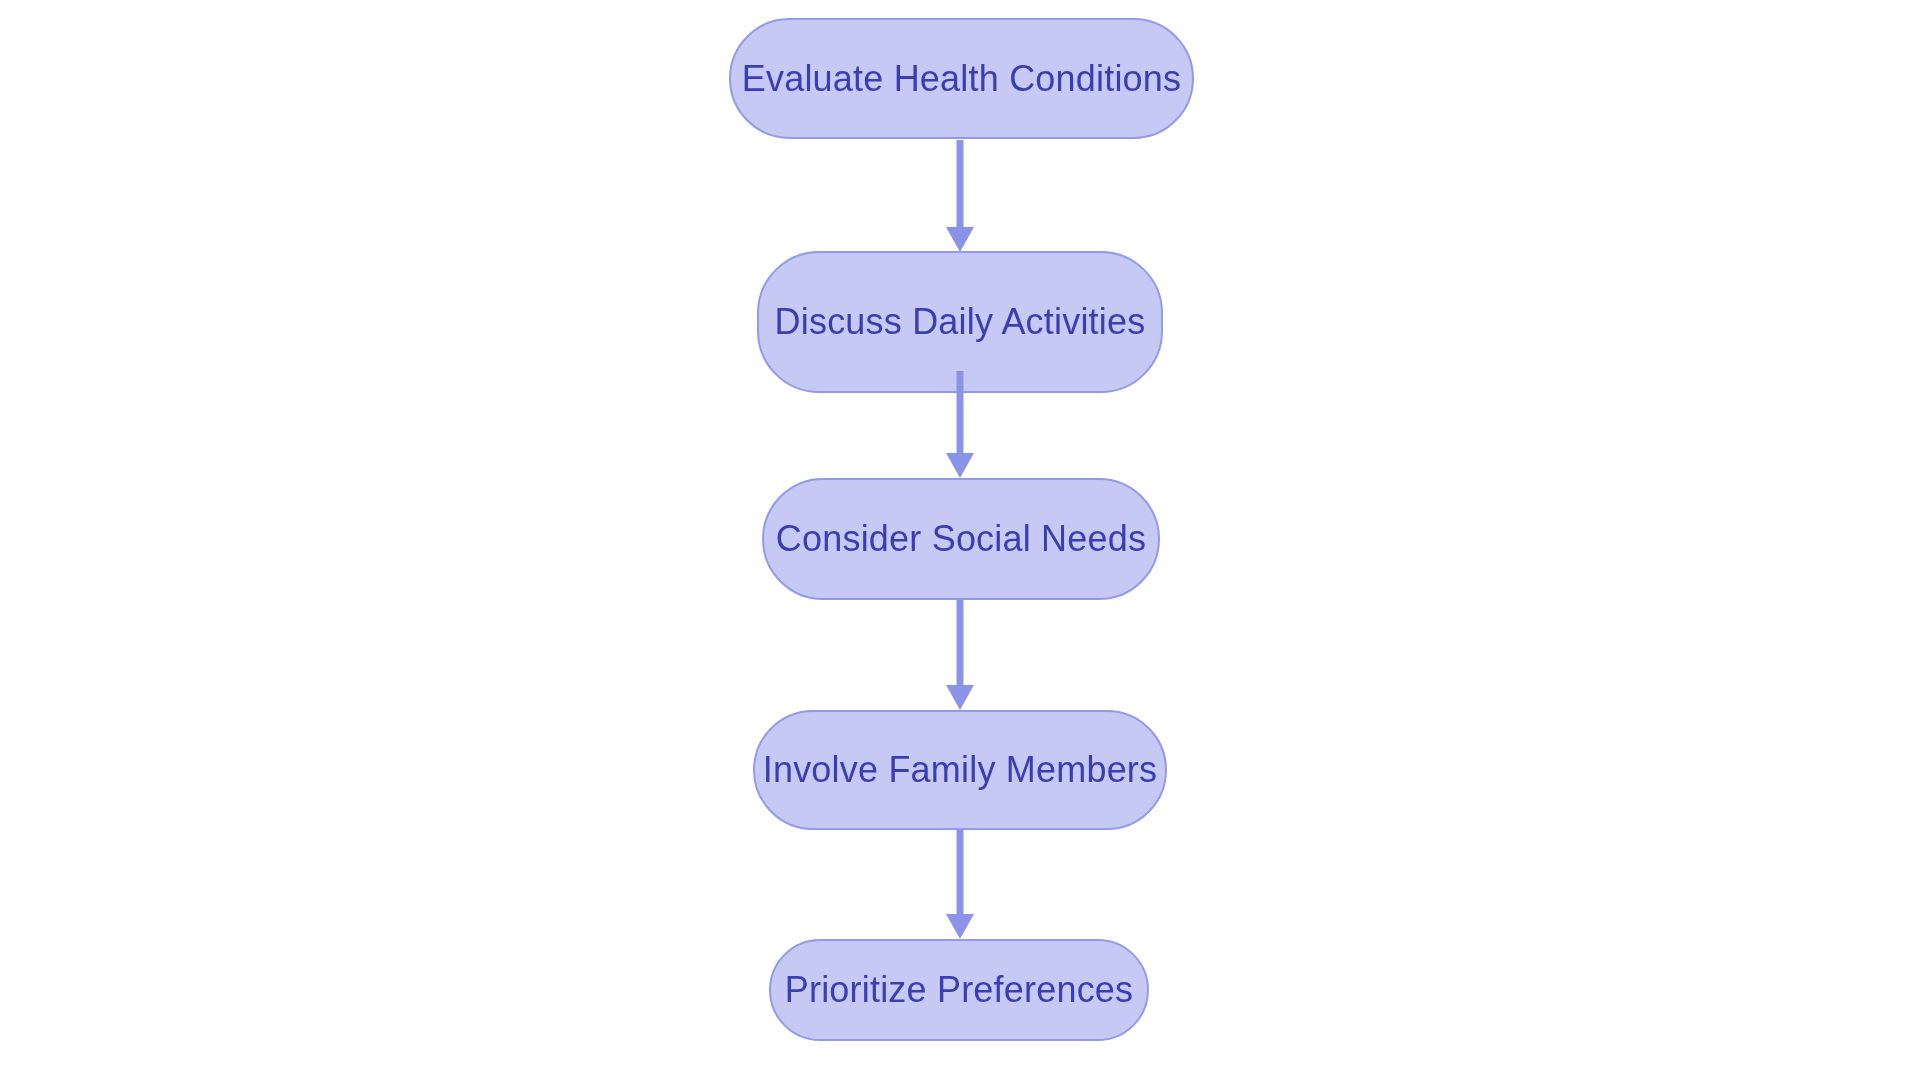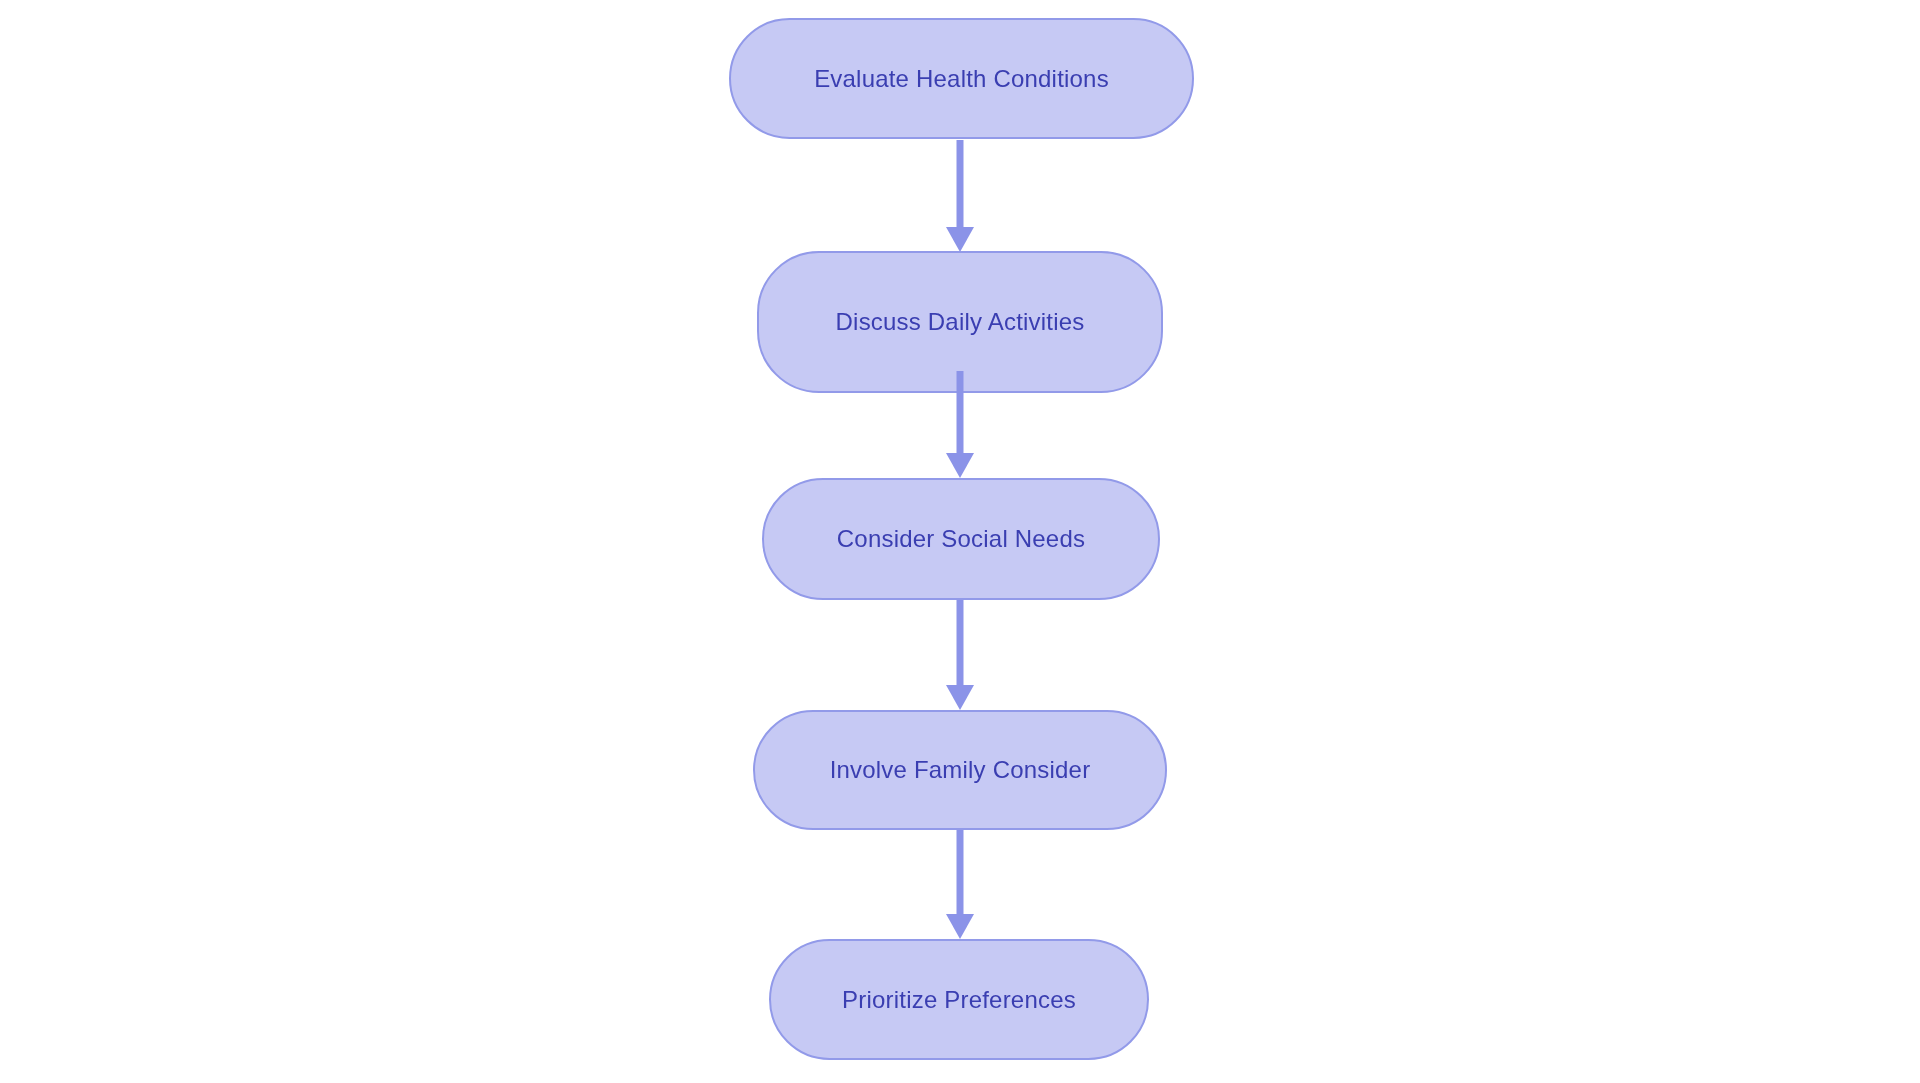--- a/index.html
+++ b/index.html
@@ -18,31 +18,31 @@
   }
   .canvas{position:absolute;inset:0;}
   .node{
     position:absolute;
     box-sizing:border-box;
     background:var(--node-fill);
     border:2px solid var(--node-border);
     border-radius:62px;
     display:flex;align-items:center;justify-content:center;
     color:var(--node-text);
-    font-size:24px;
+    font-size:36px;
     font-weight:500;
     letter-spacing:0.2px;
     text-align:center;
     white-space:nowrap;
   }
   .n1{left:729px;top:18px;width:465px;height:121px;}
   .n2{left:757px;top:251px;width:406px;height:142px;}
   .n3{left:762px;top:478px;width:398px;height:122px;}
   .n4{left:753px;top:710px;width:414px;height:120px;}
-  .n5{left:769px;top:939px;width:380px;height:121px;}
+  .n5{left:769px;top:939px;width:380px;height:102px;}
 
   .arrow{position:absolute;width:28px;left:946px;}
   .a1{top:140px;height:112px;}
   .a2{top:371px;height:107px;}
   .a3{top:600px;height:110px;}
   .a4{top:830px;height:109px;}
   .arrow .shaft{
     position:absolute;left:50%;transform:translateX(-50%);
     top:0;bottom:18px;width:7px;
     background:var(--arrow);
@@ -81,21 +81,21 @@
   <div class="node n3">
     <span>Consider Social Needs</span>
   </div>
 
   <div class="arrow a3">
     <div class="shaft"></div>
     <div class="head"></div>
   </div>
 
   <div class="node n4">
-    <span>Involve Family Consider</span>
+    <span>Involve Family Members</span>
   </div>
 
   <div class="arrow a4">
     <div class="shaft"></div>
     <div class="head"></div>
   </div>
 
   <div class="node n5">
     <span>Prioritize Preferences</span>
   </div>

